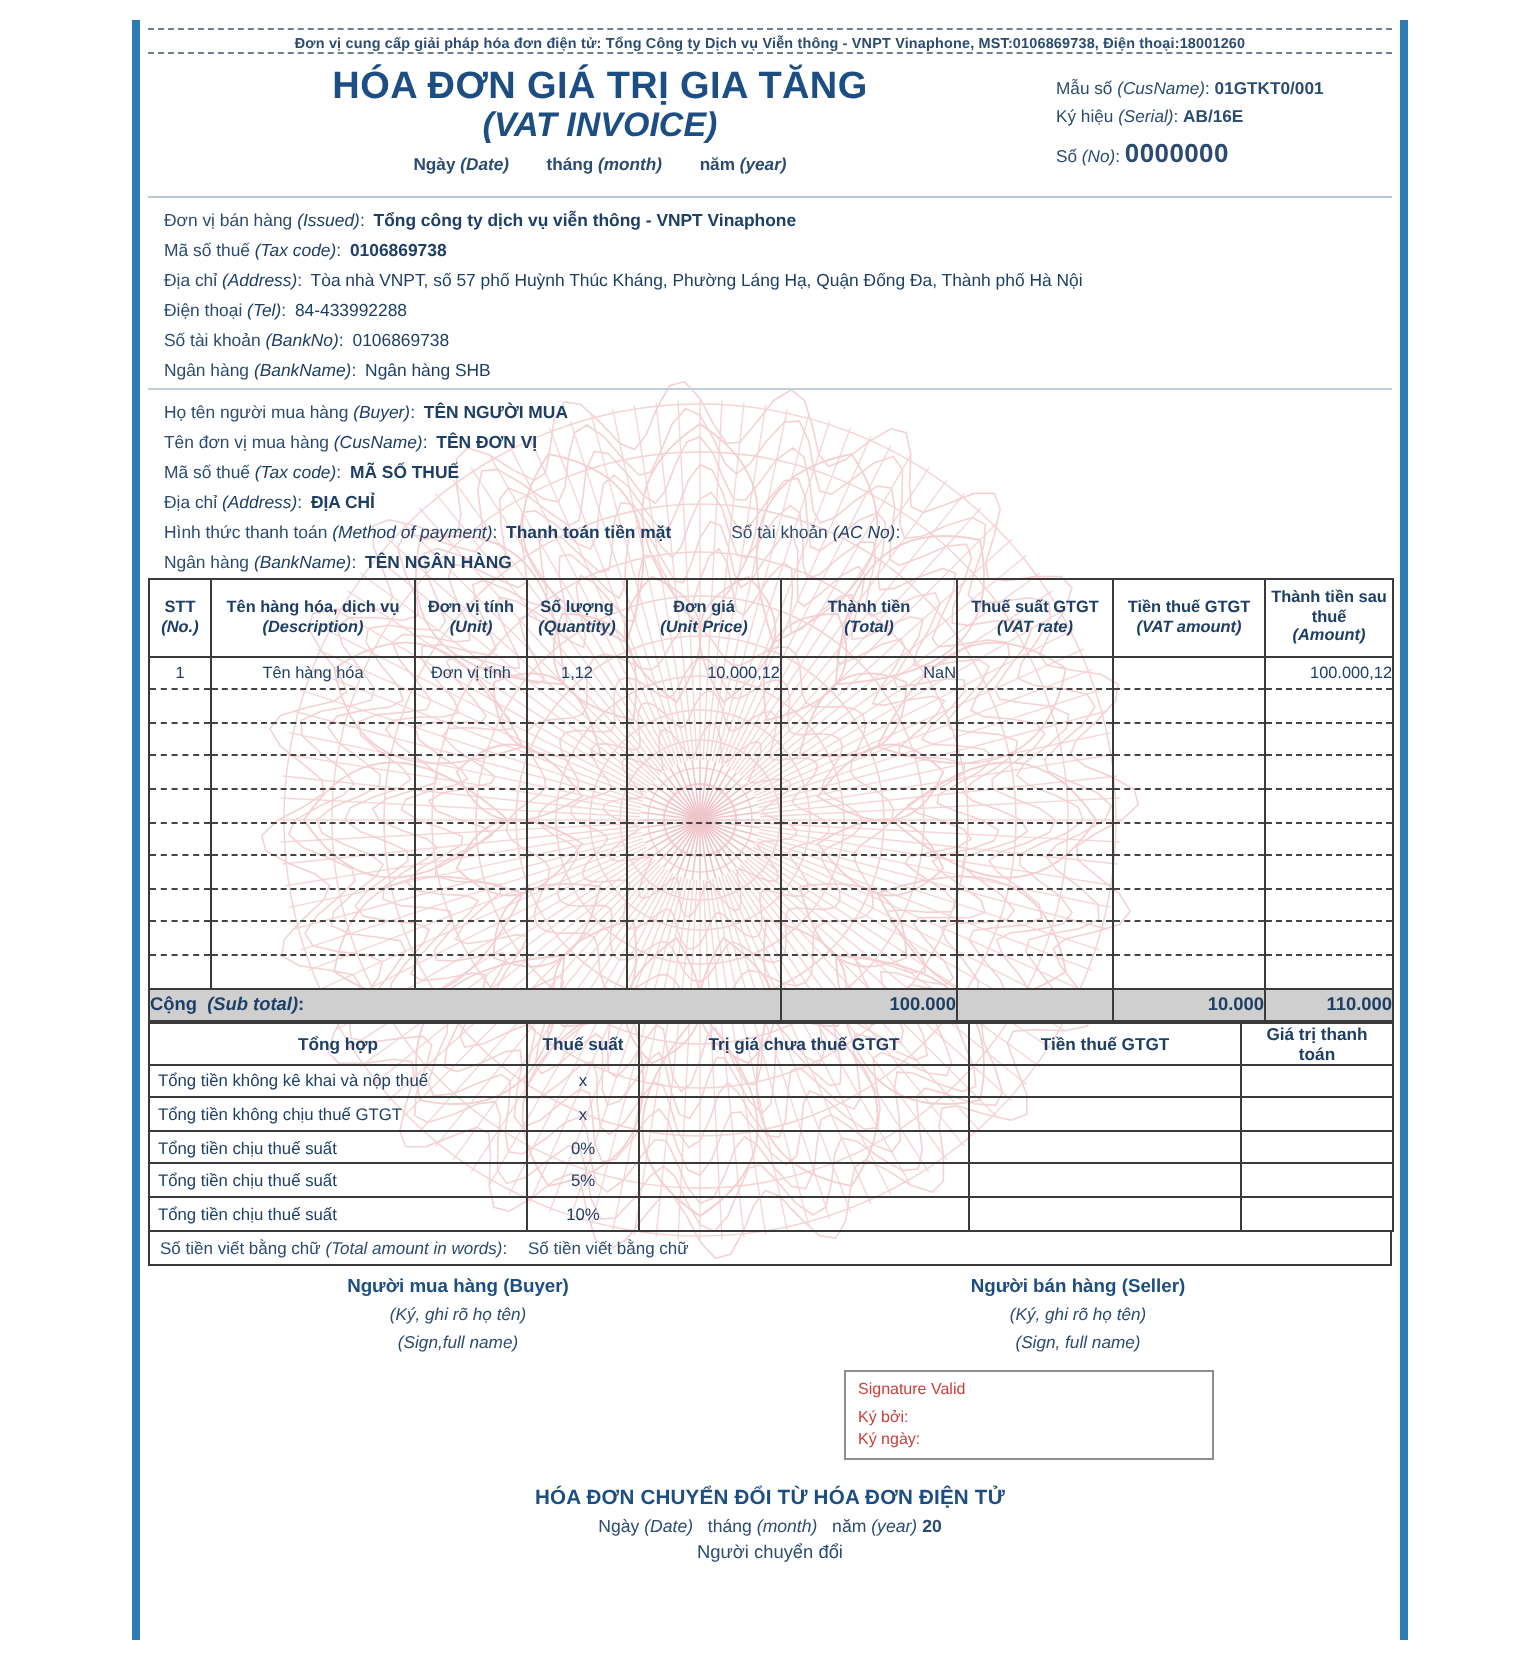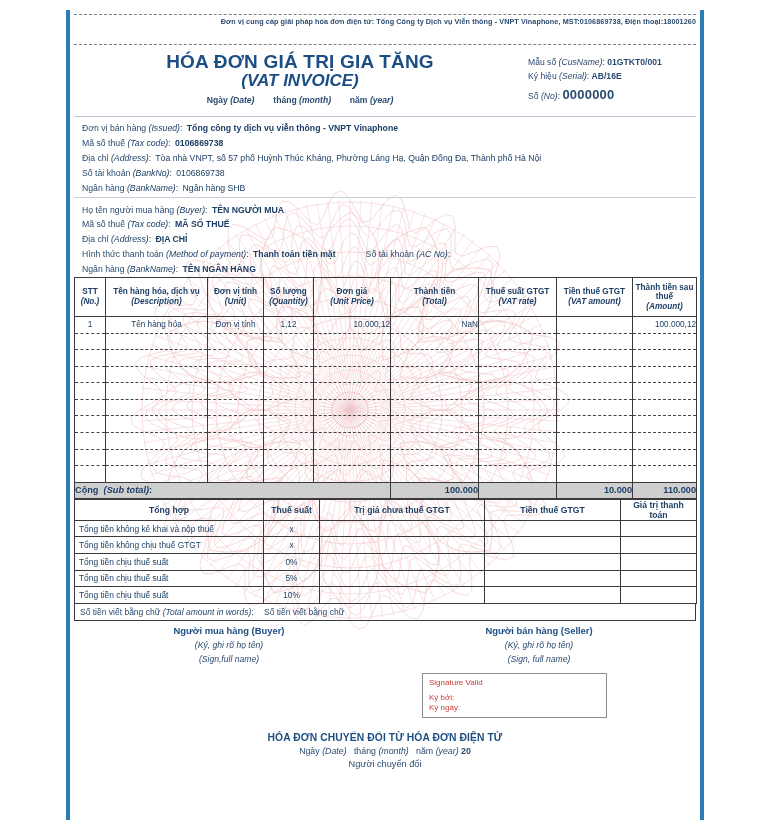--- a/index.html
+++ b/index.html
@@ -50,22 +50,22 @@
     left: 74px;
     top: 14px;
     width: 622px;
     height: 800px;
   }
 
   
   .provider-line {
     border-top: 1px dashed #6f7f90;
     border-bottom: 1px dashed #6f7f90;
-    padding: 2px 0 18px;
-    text-align: right;
+    padding: 2px 0 0;
+    text-align: center;
     font-size: 7.2px;
     font-weight: bold;
     color: #2b4b70;
     letter-spacing: .1px;
   }
 
   
   .title-block {
     position: relative;
     height: 62px;
@@ -583,27 +583,29 @@
         </div>
       </div>
     </div>
 
     <div class="rule"></div>
 
     <div class="party" id="seller-block">
         <div class="row"><span class="lbl">Đơn vị bán hàng </span><i>(Issued)</i>:<span class="val"> Tổng công ty dịch vụ viễn thông - VNPT Vinaphone</span></div>
         <div class="row"><span class="lbl">Mã số thuế </span><i>(Tax code)</i>:<span class="val"> 0106869738</span></div>
         <div class="row"><span class="lbl">Địa chỉ </span><i>(Address)</i>:<span class="val norm"> Tòa nhà VNPT, số 57 phố Huỳnh Thúc Kháng, Phường Láng Hạ, Quận Đống Đa, Thành phố Hà Nội</span></div>
+        <div class="row"><span class="lbl">Điện thoại </span><i>(Tel)</i>:<span class="val norm"> 84-433992288</span></div>
         <div class="row"><span class="lbl">Số tài khoản </span><i>(BankNo)</i>:<span class="val norm"> 0106869738</span></div>
         <div class="row"><span class="lbl">Ngân hàng </span><i>(BankName)</i>:<span class="val norm"> Ngân hàng SHB</span></div>
       </div>
     <div class="party-rule"></div>
 
     <div class="party" id="buyer-block">
         <div class="row"><span class="lbl">Họ tên người mua hàng </span><i>(Buyer)</i>:<span class="val"> TÊN NGƯỜI MUA</span></div>
+        <div class="row"><span class="lbl">Tên đơn vị mua hàng </span><i>(CusName)</i>:<span class="val"> TÊN ĐƠN VỊ</span></div>
         <div class="row"><span class="lbl">Mã số thuế </span><i>(Tax code)</i>:<span class="val"> MÃ SỐ THUẾ</span></div>
         <div class="row"><span class="lbl">Địa chỉ </span><i>(Address)</i>:<span class="val"> ĐỊA CHỈ</span></div>
         <div class="row"><span class="lbl">Hình thức thanh toán </span><i>(Method of payment)</i>:<span class="val"> Thanh toán tiền mặt</span><span class="gap"></span><span class="lbl">Số tài khoản </span><i>(AC No)</i>:<span class="val norm"> </span></div>
         <div class="row"><span class="lbl">Ngân hàng </span><i>(BankName)</i>:<span class="val"> TÊN NGÂN HÀNG</span></div>
       </div>
 
     <table class="inv">
       <colgroup>
         <col style="width:31px">
           <col style="width:102px">

